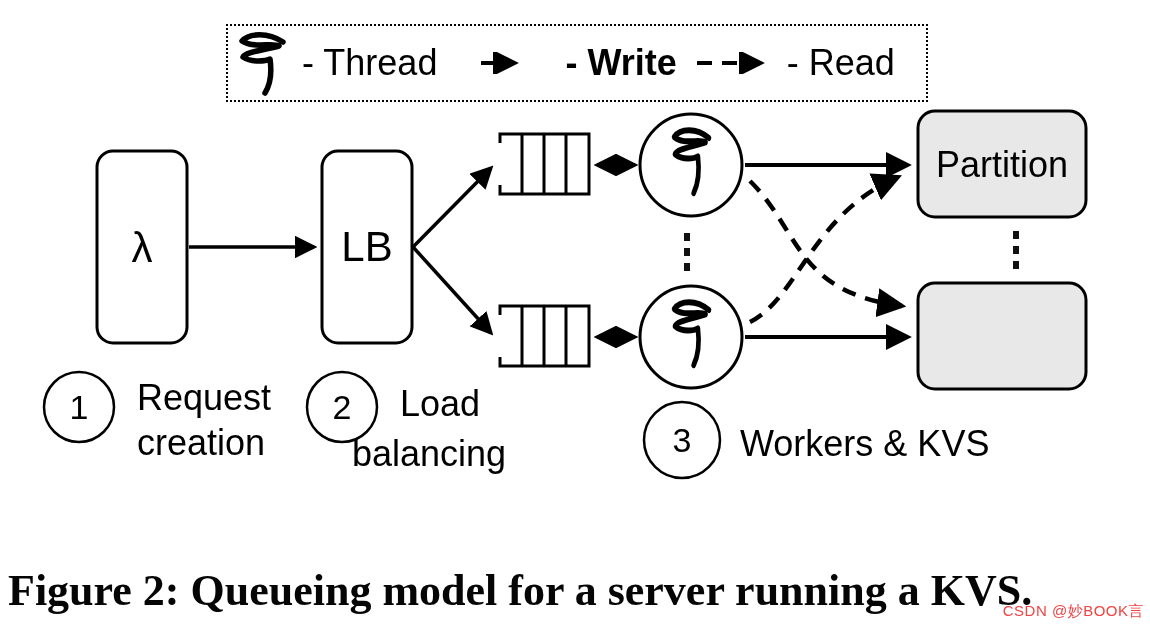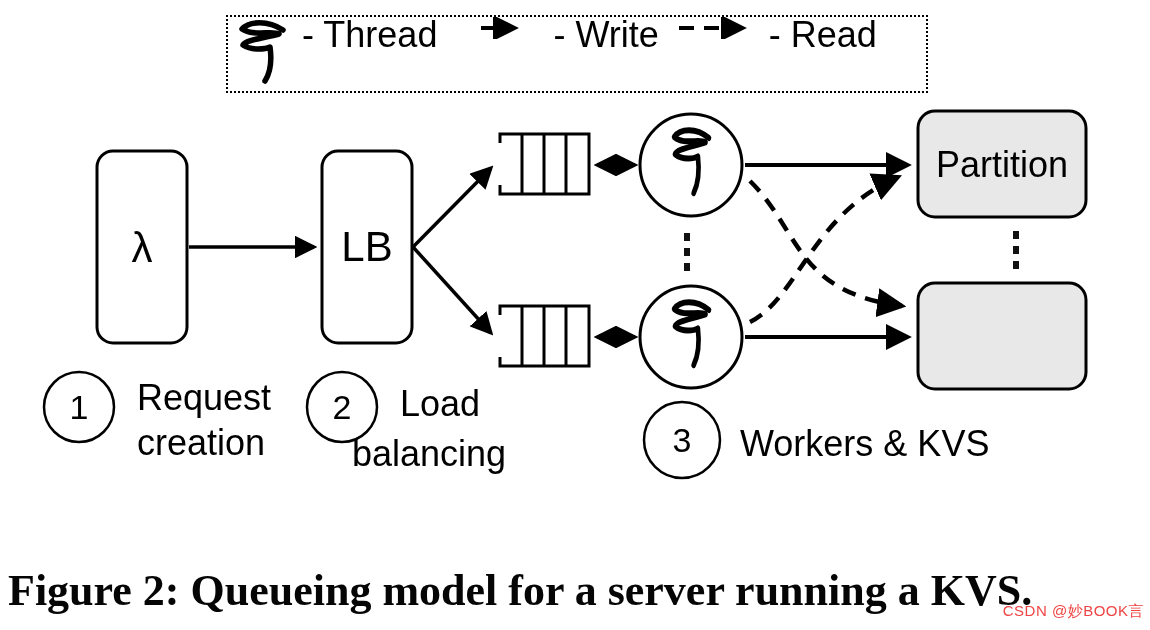--- a/index.html
+++ b/index.html
@@ -5,34 +5,34 @@
   html,body{margin:0;padding:0;}
   .stage{
     position:relative;
     width:1150px;height:630px;
     background:#ffffff;
     overflow:hidden;
     font-family:"Liberation Sans",sans-serif;
   }
   
   .legend{
-    position:absolute;left:226px;top:15px;
+    position:absolute;left:226px;top:24px;
     width:702px;height:78px;
     border:2.5px dotted #000;
     box-sizing:border-box;
-    display:flex;
+    display:flex;align-items:center;
   }
   .legend .lbl{
     font-size:36px;color:#000;white-space:nowrap;line-height:1;
   }
   .legend svg{display:block;}
   .lg-thread{margin-left:8px;}
   .lg-thread-lbl{margin-left:14px;}
   .lg-write{margin-left:42px;}
-  .lg-write-lbl{margin-left:12px;}
+  .lg-write-lbl{margin-left:24px;font-weight:bold;}
   .lg-read{margin-left:18px;}
   .lg-read-lbl{}
   
   .diagram{position:absolute;left:0;top:0;}
   .diagram path,.diagram line,.diagram rect,.diagram circle{vector-effect:none;}
   .node-text{font-size:42px;fill:#000;text-anchor:middle;font-family:"Liberation Sans",sans-serif;}
   .part-text{font-size:36px;fill:#000;text-anchor:middle;font-family:"Liberation Sans",sans-serif;}
   .step-num{font-size:34px;fill:#000;text-anchor:middle;font-family:"Liberation Sans",sans-serif;}
   .step-lbl{font-size:36px;fill:#000;font-family:"Liberation Sans",sans-serif;}
   

